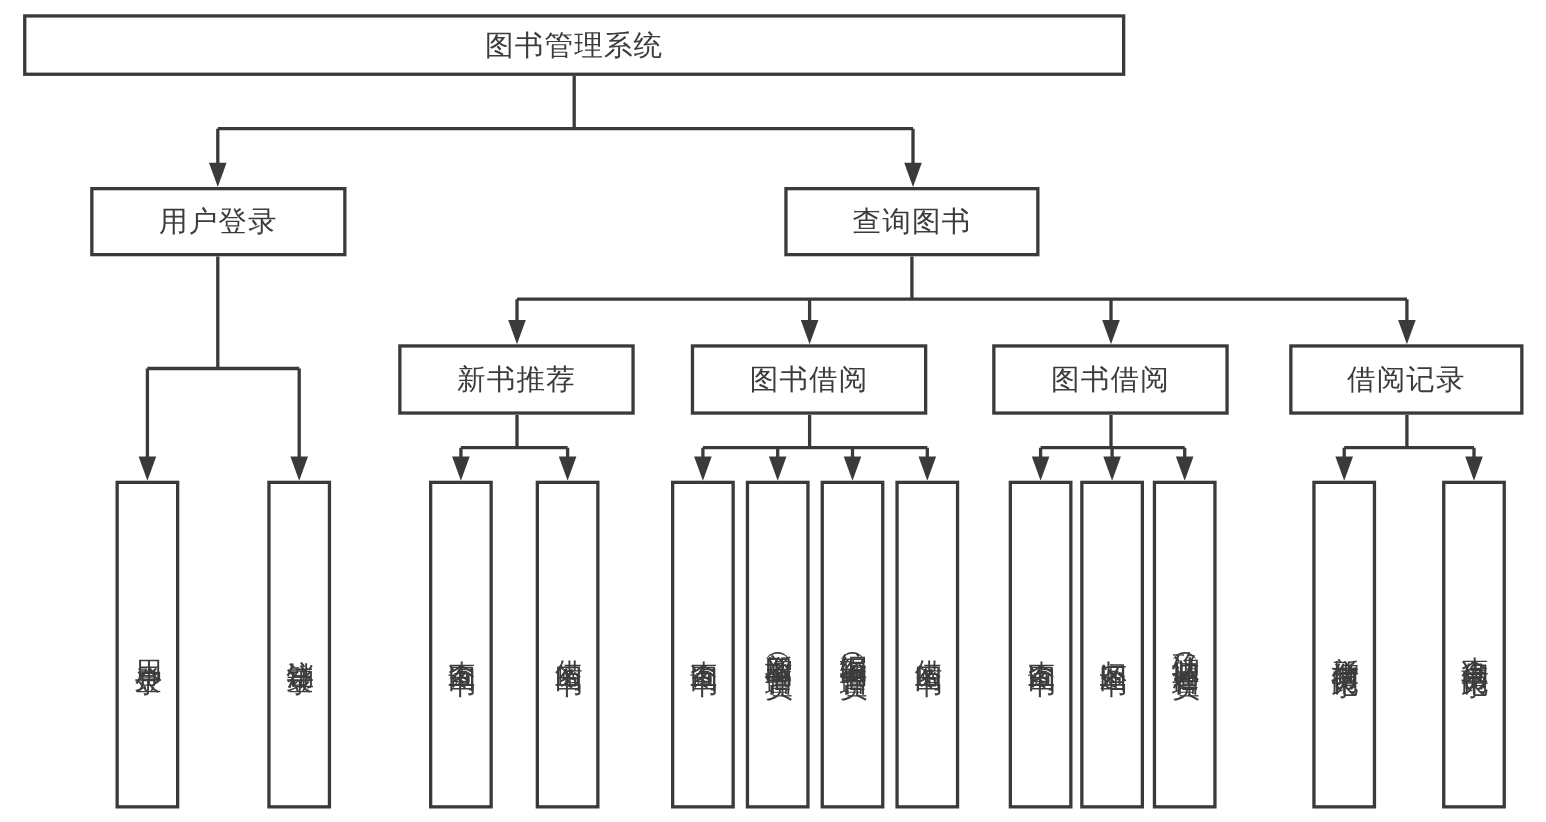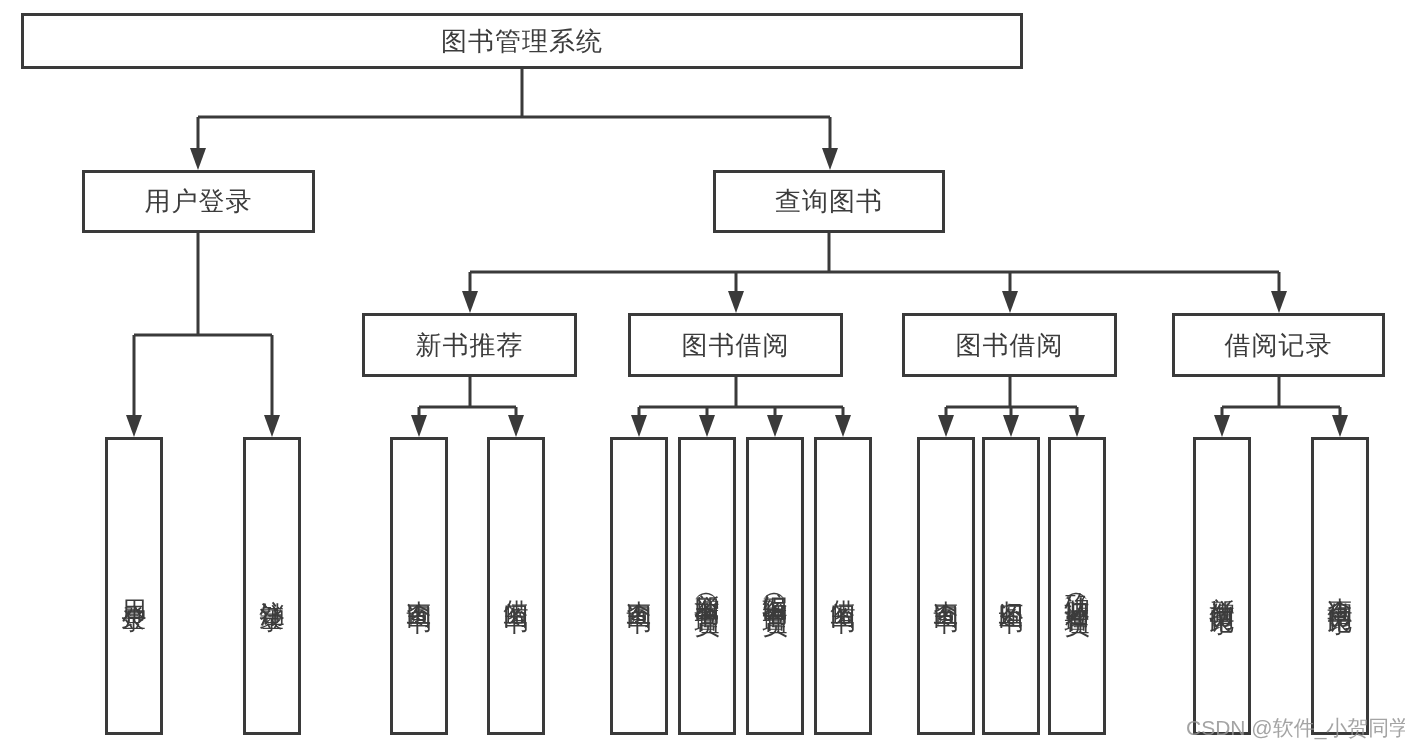--- a/index.html
+++ b/index.html
@@ -153,15 +153,14 @@
     <span>确认归还（管理员）</span>
   </div>
 
   <div class="node node-leaf" style="left:1193px">
     <span>新增借阅记录</span>
   </div>
   <div class="node node-leaf" style="left:1311px">
     <span>查询借阅记录</span>
   </div>
 
-  <div class="watermark">CSDN @软件_小贺同学</div>
 
 </div>
 
 </body></html>

